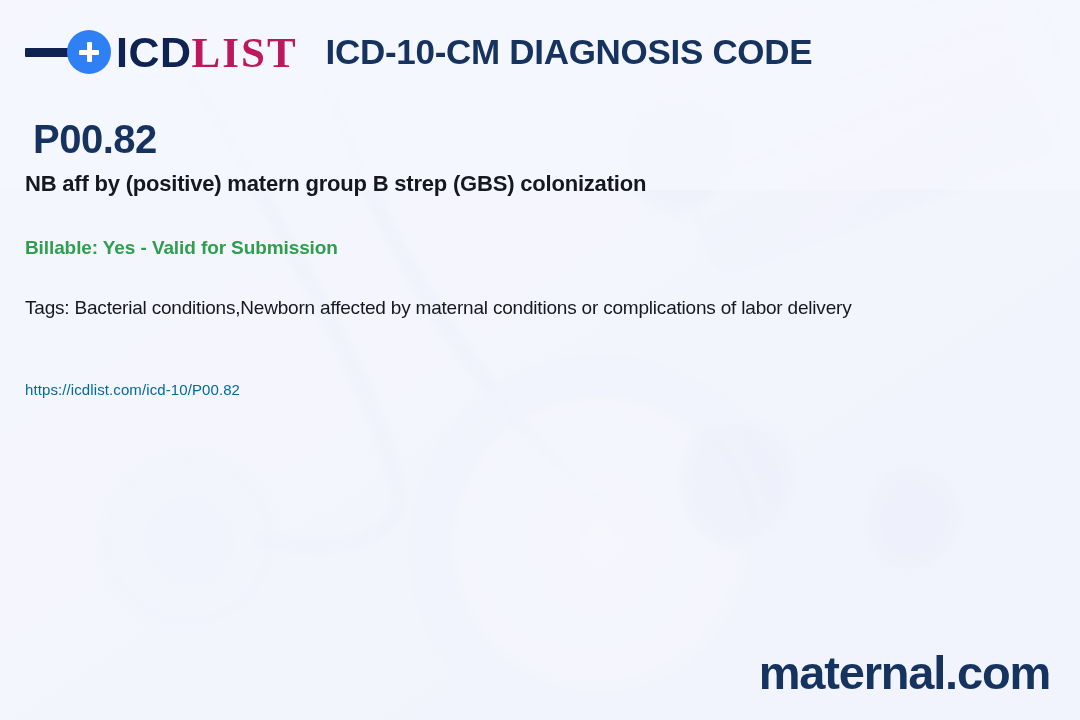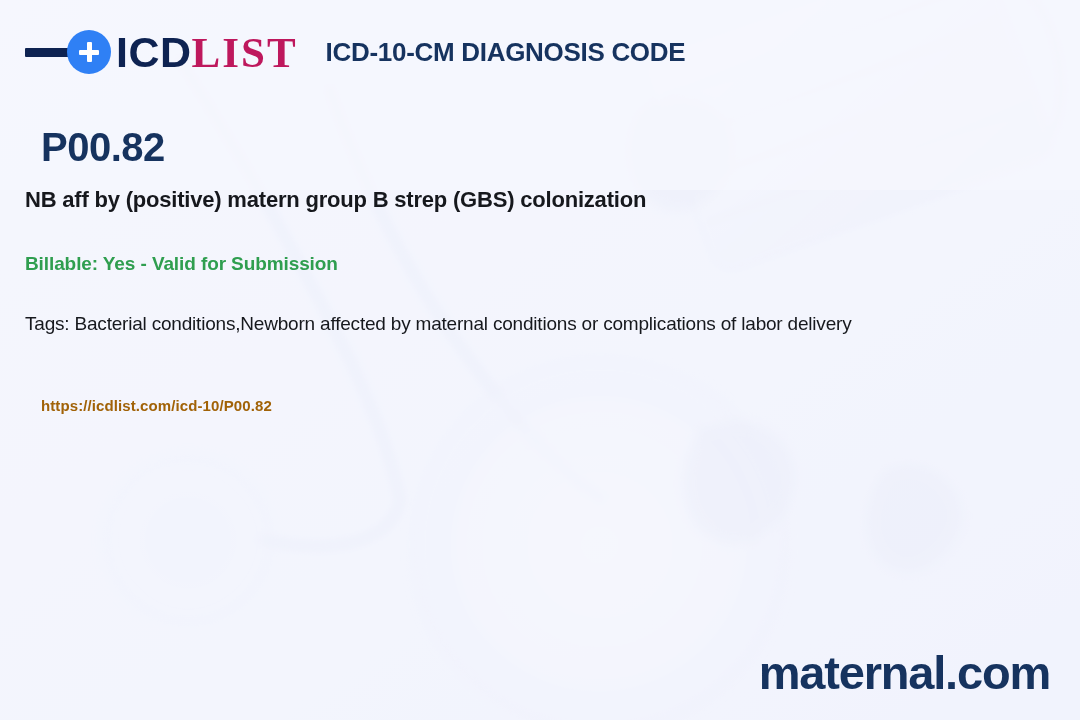--- a/index.html
+++ b/index.html
@@ -83,42 +83,42 @@
     font-weight: 700;
     letter-spacing: 0.5px;
     line-height: 1;
     white-space: nowrap;
   }
   .logo-icd { color: #0e2352; margin-left: 8px; }
   .logo-list { color: #be185d; letter-spacing: 2px; font-family: Liberation Serif, serif; }
 
   .header-title {
     margin-left: 28px;
-    font-size: 26px;
+    font-size: 35px;
     font-weight: 700;
     color: #16335f;
     letter-spacing: -0.3px;
     white-space: nowrap;
   }
 
   
   .content {
     position: absolute;
     left: 25px;
     top: 108px;
     width: 1055px;
   }
 
   .code {
     font-size: 40px;
     font-weight: 700;
     color: #16335f;
     letter-spacing: -0.5px;
     line-height: 1.15;
-    margin: 16px;
+    margin: 8px;
     white-space: nowrap;
   }
 
   .description {
     margin: 6px 0 0 0;
     font-size: 22px;
     font-weight: 700;
     color: #16181d;
     letter-spacing: -0.2px;
     line-height: 1.25;
@@ -137,24 +137,24 @@
   .tags {
     margin: 38px 0 0 0;
     font-size: 19px;
     font-weight: 500;
     color: #16181d;
     letter-spacing: -0.2px;
     white-space: nowrap;
   }
 
   .url {
-    margin: 62px 0 0 16px;
+    margin: 62px 0 0 0;
     font-size: 15px;
-    font-weight: 700;
-    color: #a16207;
+    font-weight: 400;
+    color: #0369a1;
     letter-spacing: 0.1px;
     white-space: nowrap;
   }
 
   
   .watermark {
     position: absolute;
     right: 30px;
     bottom: 24px;
     font-size: 47px;

